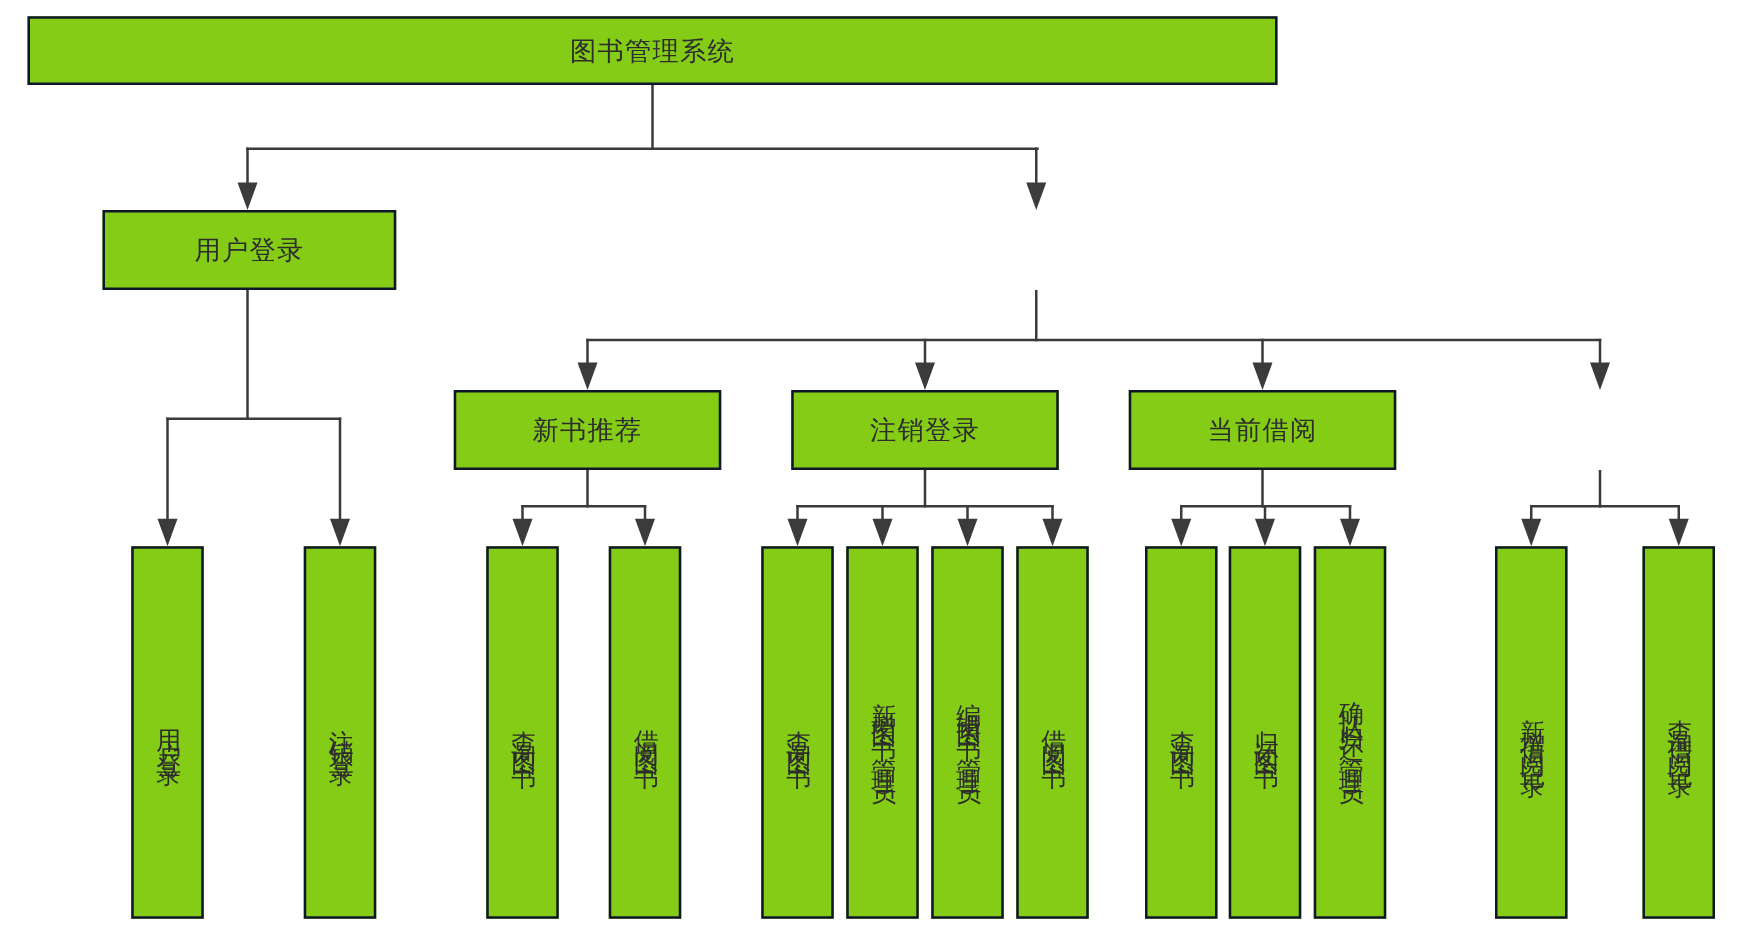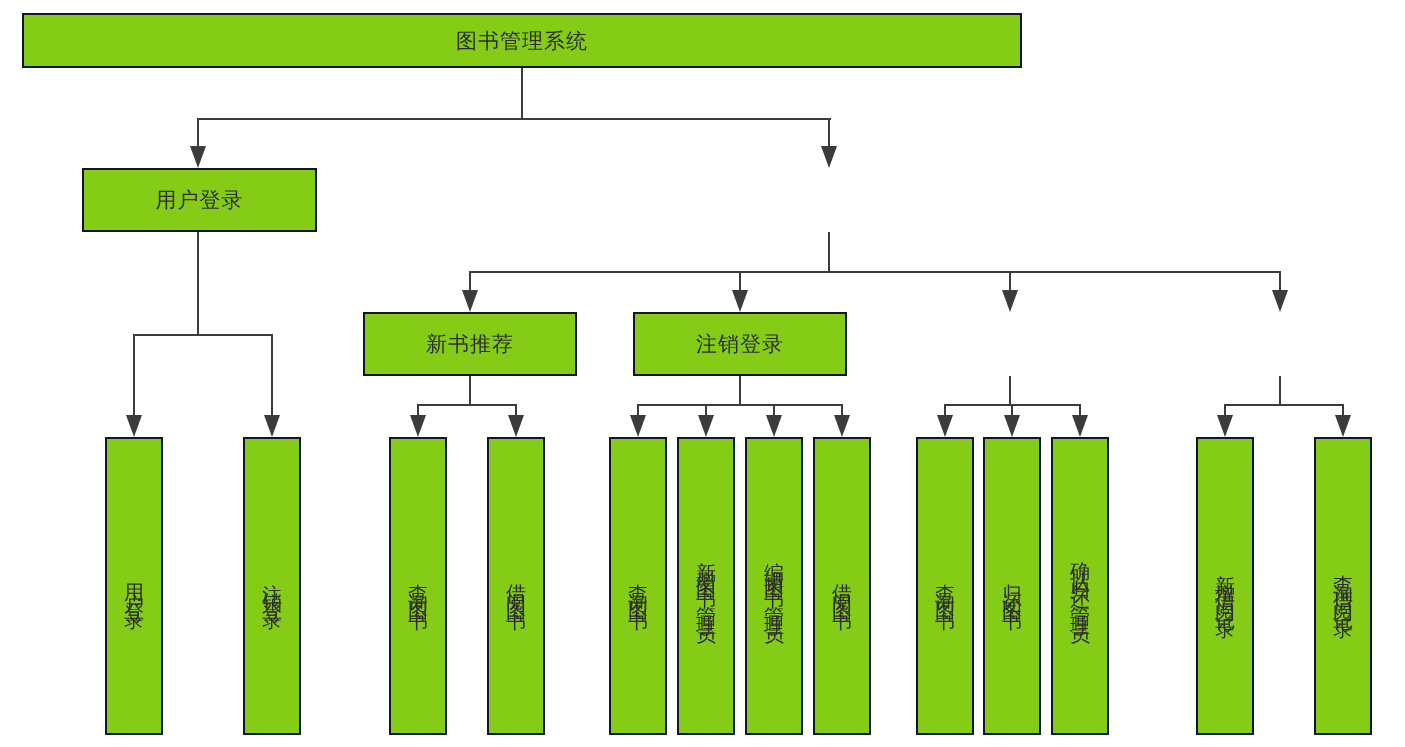--- a/index.html
+++ b/index.html
@@ -90,20 +90,21 @@
   <div class="arrow" style="left:462px; top:290px;"></div>
   <div class="vline" style="left:739px; top:271px; height:20px;"></div>
   <div class="arrow" style="left:732px; top:290px;"></div>
   <div class="vline" style="left:1009px; top:271px; height:20px;"></div>
   <div class="arrow" style="left:1002px; top:290px;"></div>
   <div class="vline" style="left:1279px; top:271px; height:20px;"></div>
   <div class="arrow" style="left:1272px; top:290px;"></div>
 
   <div class="node" style="left:363px; top:312px; width:214px; height:64px;">新书推荐</div>
   <div class="node" style="left:633px; top:312px; width:214px; height:64px;">注销登录</div>
+  <div class="node" style="left:903px; top:312px; width:214px; height:64px;">当前借阅</div>
 
   <div class="vline" style="left:469px; top:376px; height:30px;"></div>
   <div class="hline" style="left:417px; top:404px; width:100px;"></div>
   <div class="vline" style="left:417px; top:404px; height:12px;"></div>
   <div class="arrow" style="left:410px; top:415px;"></div>
   <div class="vline" style="left:515px; top:404px; height:12px;"></div>
   <div class="arrow" style="left:508px; top:415px;"></div>
 
   <div class="vline" style="left:739px; top:376px; height:30px;"></div>
   <div class="hline" style="left:637px; top:404px; width:206px;"></div>

